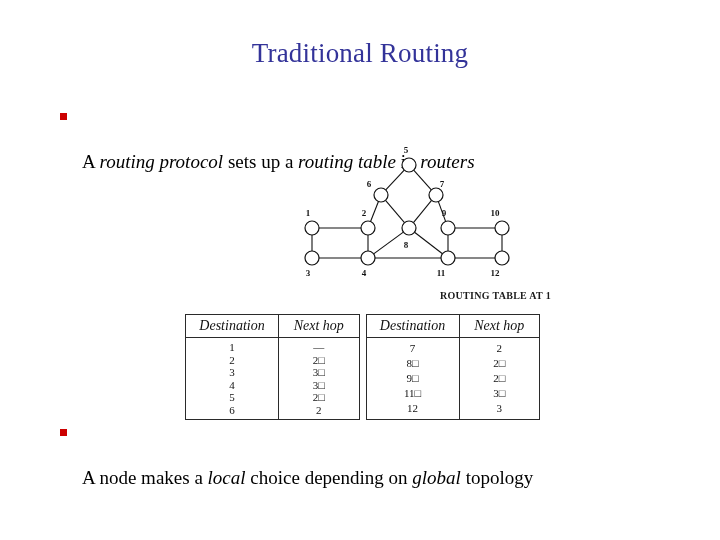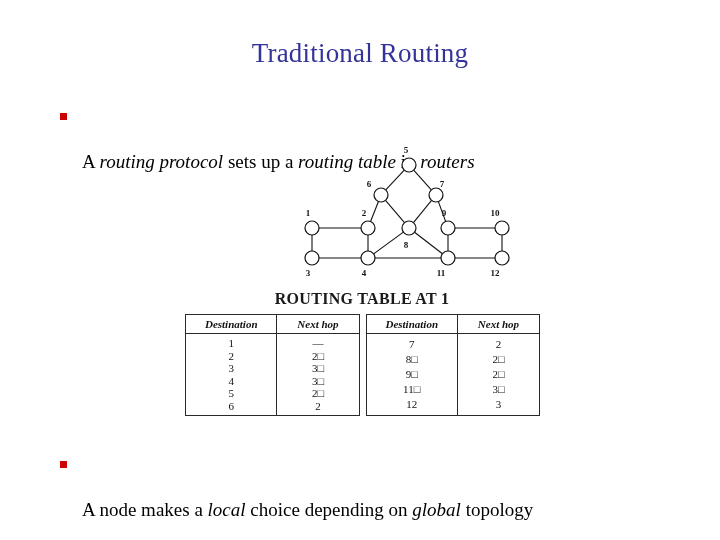--- a/index.html
+++ b/index.html
@@ -57,21 +57,21 @@
     font-family: "Liberation Serif", "DejaVu Serif", serif;
     font-size: 19px;
     color: #000000;
     line-height: 22px;
     white-space: nowrap;
     margin-top: 47px;
   }
   .bullet-text i { font-style: italic; }
 
   #bullet-1 { top: 104px; }
-  #bullet-2 { top: 452px; }
+  #bullet-2 { top: 420px; }
 
   
   .figure {
     position: absolute;
     left: 180px;
     top: 140px;
     width: 360px;
     height: 290px;
   }
   .topology {
@@ -79,26 +79,26 @@
     left: 50px;
     top: 0;
     width: 300px;
     height: 150px;
   }
   .topology svg { display: block; }
 
   
   .table-caption {
     position: absolute;
-    left: 2px;
+    left: 11px;
     top: 150px;
     width: 360px;
-    text-align: center;
-    font-family: "Liberation Serif", "DejaVu Serif", serif;
-    font-size: 16px;
+    text-align: right;
+    font-family: "Liberation Serif", "DejaVu Serif", serif;
+    font-size: 10px;
     font-weight: bold;
     letter-spacing: 0.3px;
     color: #1a1a1a;
     white-space: nowrap;
   }
 
   
   .tables-wrap {
     position: absolute;
     left: 5px;
@@ -106,23 +106,23 @@
     display: flex;
     gap: 6px;
   }
   table.rt {
     border-collapse: collapse;
     border: 1px solid #2a2a2a;
     background: #ffffff;
     font-family: "Liberation Serif", "DejaVu Serif", serif;
   }
   table.rt th {
-    font-size: 11px;
+    font-size: 14px;
     font-style: italic;
-    font-weight: bold;
+    font-weight: normal;
     color: #111111;
     padding: 3px 10px 3px 10px;
     border-bottom: 1px solid #2a2a2a;
     border-right: 1px solid #2a2a2a;
     text-align: center;
     white-space: nowrap;
   }
   table.rt th:last-child { border-right: none; }
   table.rt td {
     font-size: 11px;

